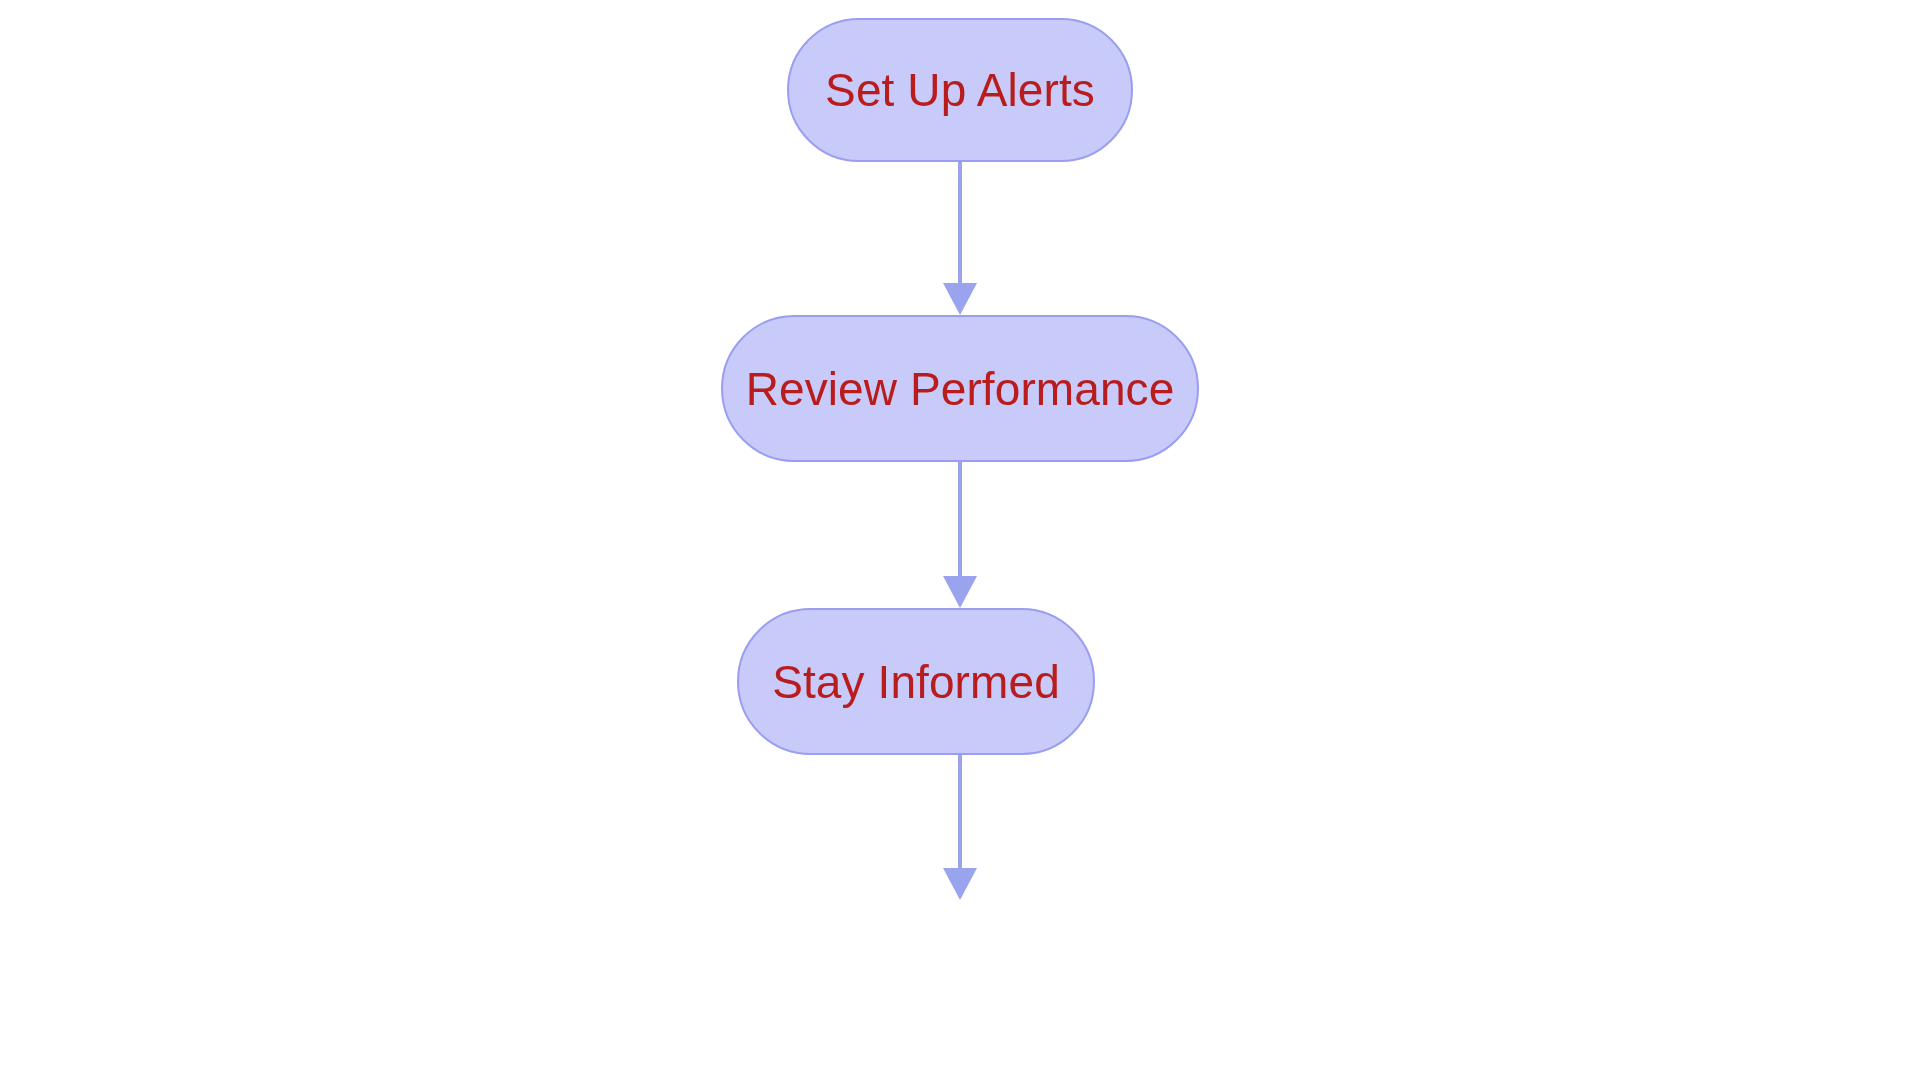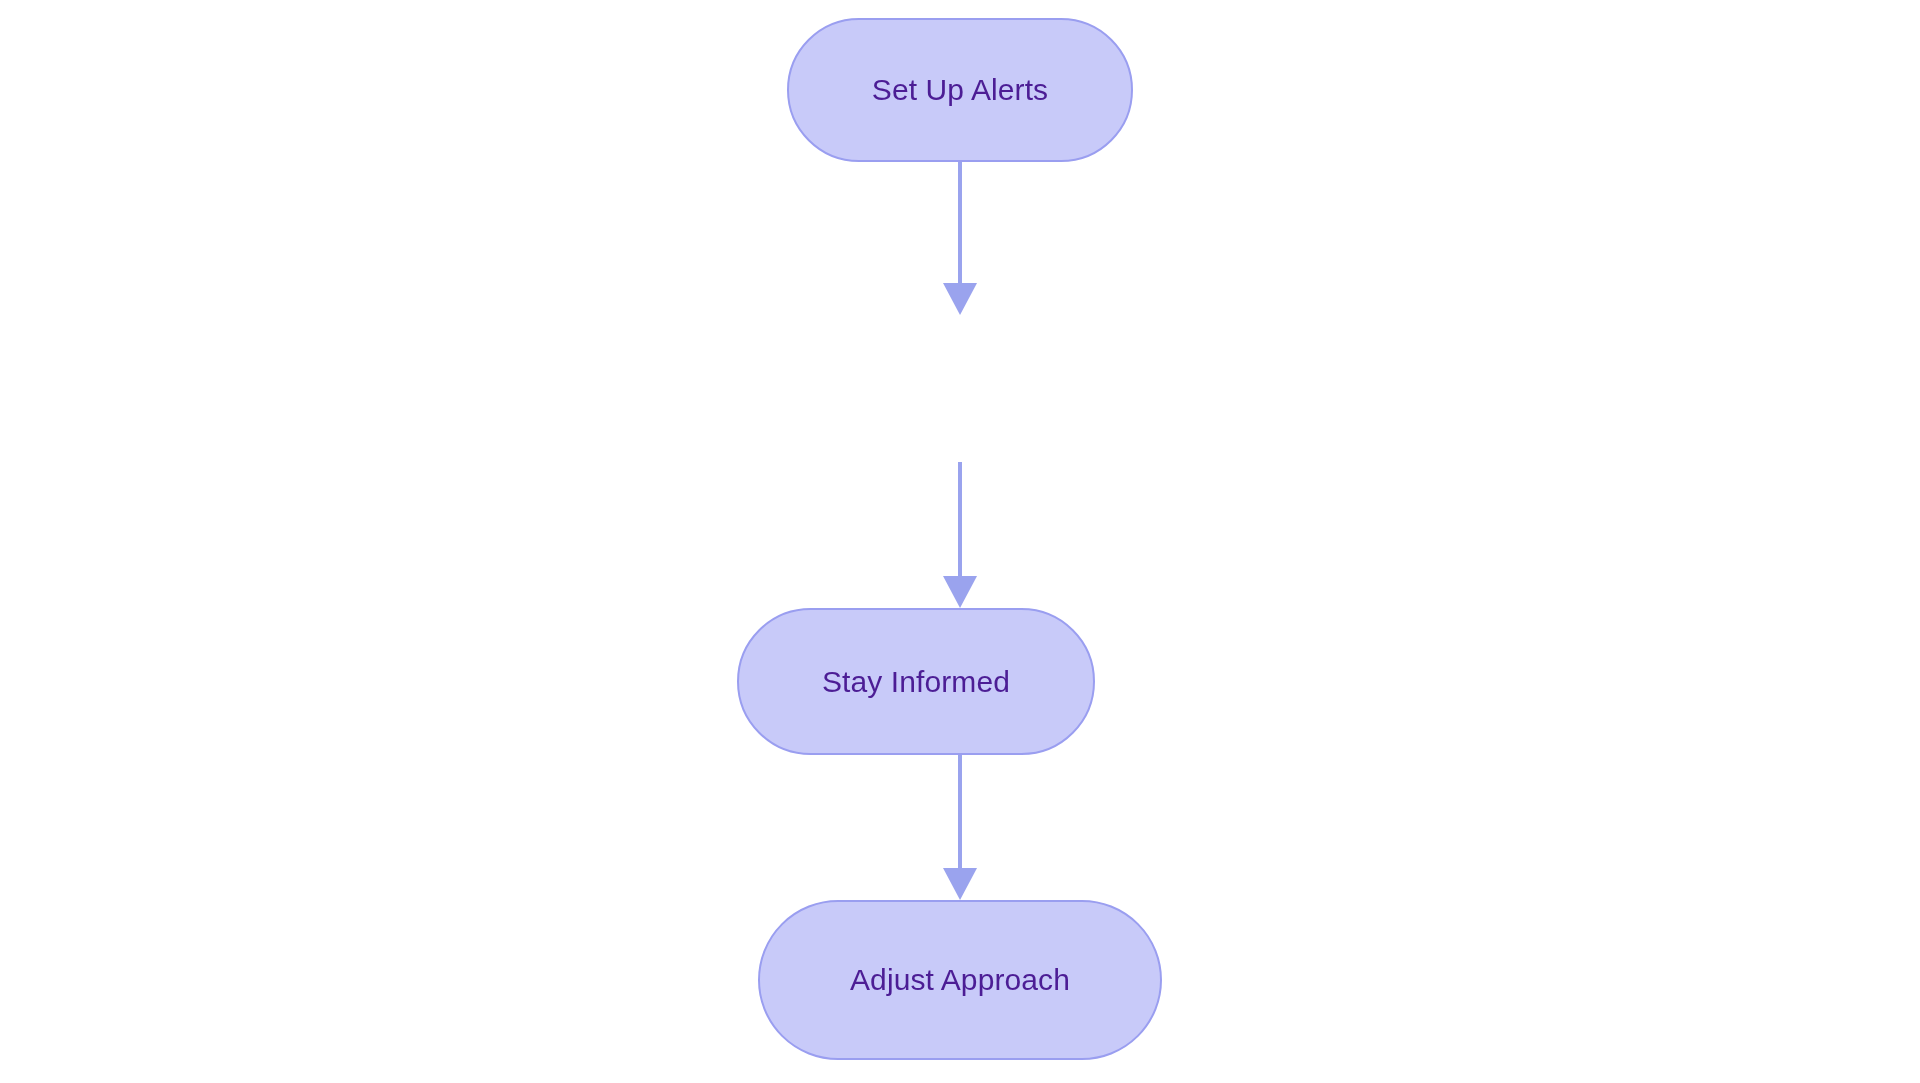--- a/index.html
+++ b/index.html
@@ -39,22 +39,22 @@
     display: flex;
     align-items: center;
     justify-content: center;
     background: #c8caf9;
     border: 2px solid #9a9ef0;
     border-radius: 999px;
     transform: translateX(-50%);
     z-index: 2;
   }
   .node-label {
-    color: #4c1d95;
-    font-size: 30px;
+    color: #b91c1c;
+    font-size: 46px;
     font-weight: 400;
     letter-spacing: 0.1px;
     line-height: 1;
     white-space: nowrap;
     text-align: center;
   }
 
   .node-1 { left: 960px; top: 18px;  width: 346px; height: 144px; }
   .node-2 { left: 960px; top: 315px; width: 478px; height: 147px; }
   .node-3 { left: 916px; top: 608px; width: 358px; height: 147px; }
@@ -80,22 +80,22 @@
     <g>
       <line x1="960" y1="755" x2="960" y2="868" stroke="#9aa3ee" stroke-width="4"></line>
       <polygon points="943,868 977,868 960,900" fill="#9aa3ee"></polygon>
     </g>
   </svg>
 
   <div class="node node-1">
     <span class="node-label">Set Up Alerts</span>
   </div>
 
+  <div class="node node-2">
+    <span class="node-label">Review Performance</span>
+  </div>
 
   <div class="node node-3">
     <span class="node-label">Stay Informed</span>
   </div>
 
-  <div class="node node-4">
-    <span class="node-label">Adjust Approach</span>
-  </div>
 
 </div>
 
 </body></html>

